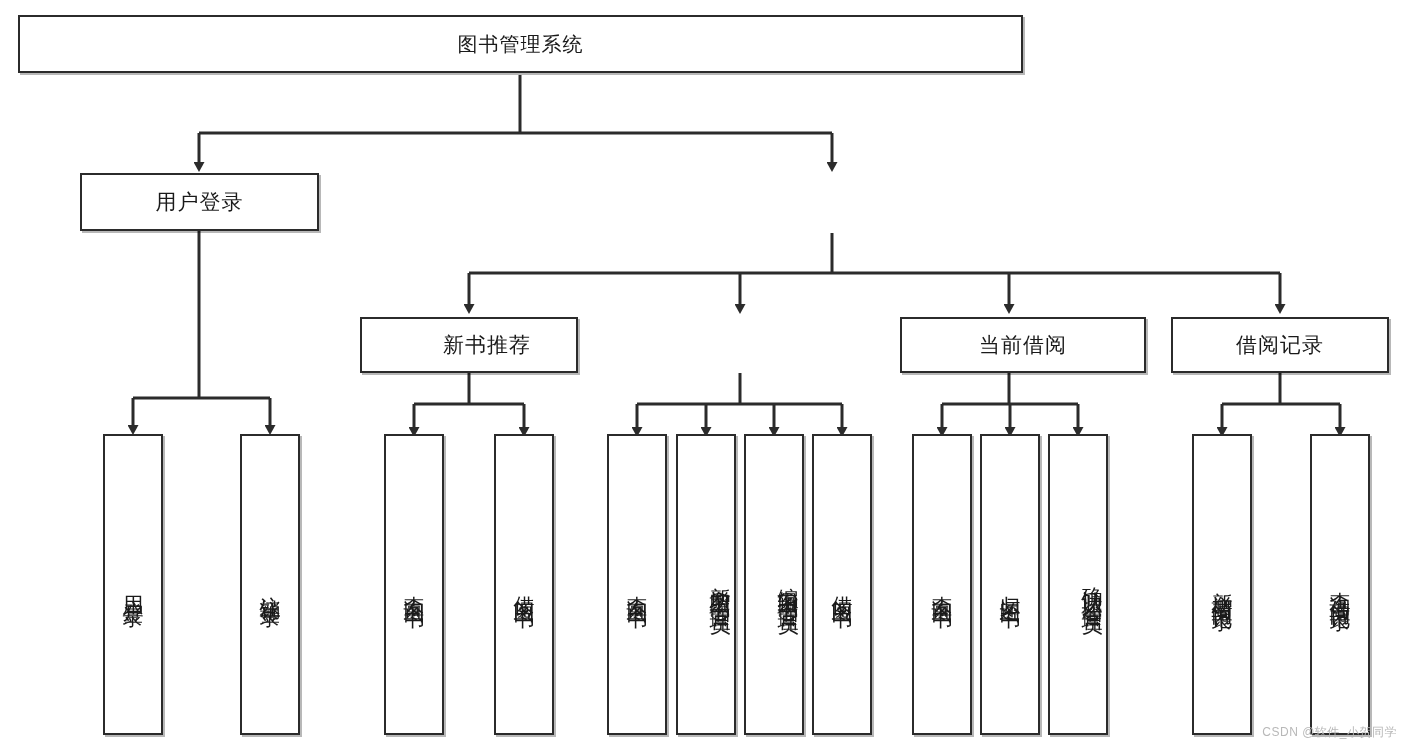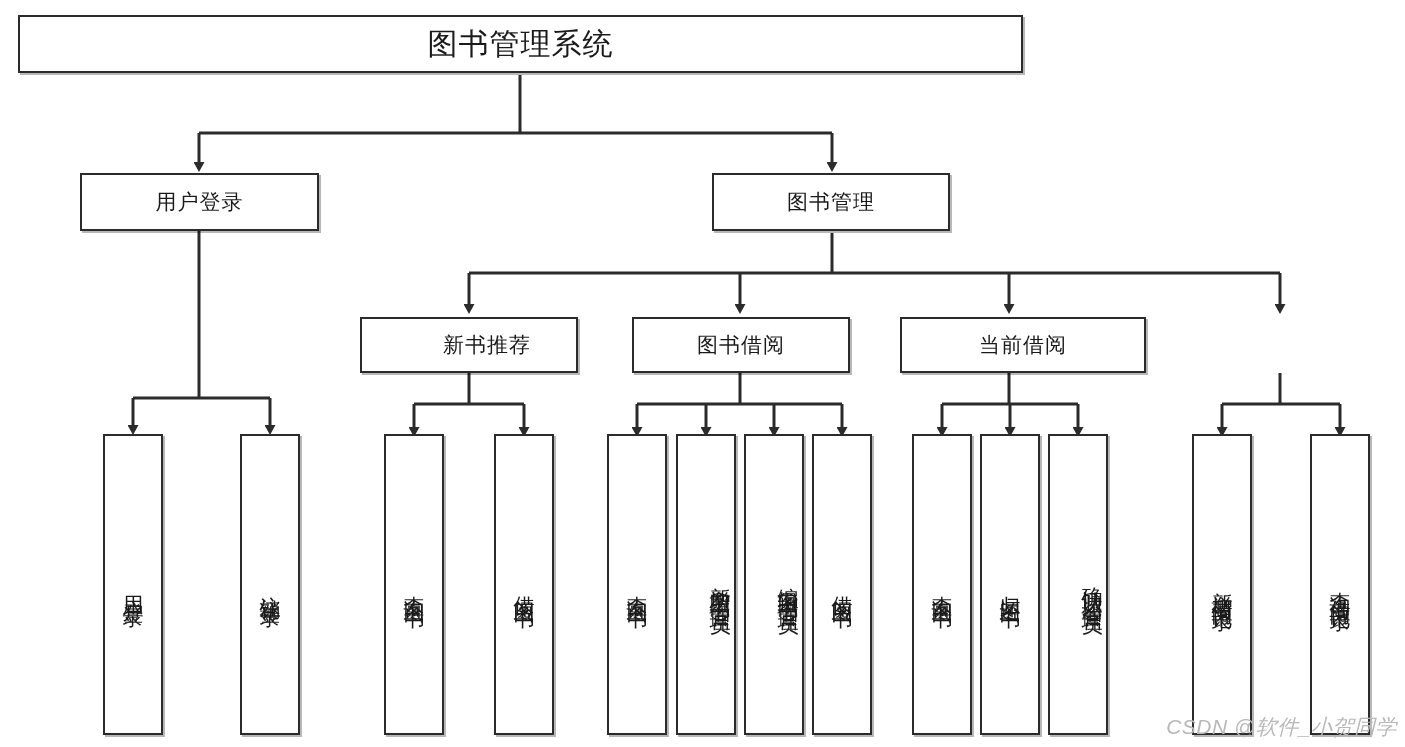--- a/index.html
+++ b/index.html
@@ -35,21 +35,21 @@
     align-items: center;
     justify-content: center;
     color: #1a1a1a;
   }
   .node.horiz {
     font-size: 21px;
     letter-spacing: 1px;
     line-height: 1.2;
   }
   .node.root {
-    font-size: 30px;
+    font-size: 20px;
   }
   .node.vert {
     writing-mode: vertical-rl;
     text-orientation: upright;
     align-items: flex-start;
     justify-content: center;
     font-size: 21px;
     letter-spacing: 4px;
     padding-top: 4px;
   }
@@ -57,25 +57,24 @@
     align-items: flex-start;
     padding-top: 6px;
   }
   .label {
     white-space: nowrap;
   }
   .watermark {
     position: absolute;
     right: 8px;
     bottom: 6px;
-    font-size: 21px;
+    font-size: 12px;
     color: #b8b8b8;
     letter-spacing: 0.5px;
     white-space: nowrap;
-    font-style: italic;
   }
 </style>
 </head>
 <body>
 
 <div id="canvas">
 
   <svg id="wires" viewBox="0 0 1405 747" xmlns="http://www.w3.org/2000/svg">
     <defs>
       <marker id="arrow" markerWidth="10" markerHeight="11" refX="1" refY="5.5" orient="auto" markerUnits="userSpaceOnUse">
@@ -127,36 +126,33 @@
   </svg>
 
   <div class="node root horiz" style="left:18px; top:15px; width:1005px; height:58px;">
     <span class="label">图书管理系统</span>
   </div>
 
   <div class="node horiz" style="left:80px; top:173px; width:239px; height:58px;">
     <span class="label">用户登录</span>
   </div>
 
-  <div class="node horiz" style="left:712px; top:173px; width:238px; height:58px;">
-    <span class="label">图书管理</span>
-  </div>
 
   <div class="node horiz" style="left:360px; top:317px; width:218px; height:56px;padding-left:36px;">
     <span class="label">新书推荐</span>
   </div>
 
-  <div class="node horiz" style="left:632px; top:317px; width:218px; height:56px;">
-    <span class="label">图书借阅</span>
-  </div>
 
   <div class="node horiz" style="left:900px; top:317px; width:246px; height:56px;">
     <span class="label">当前借阅</span>
   </div>
 
+  <div class="node horiz" style="left:1171px; top:317px; width:218px; height:56px;">
+    <span class="label">借阅记录</span>
+  </div>
 
   <div class="node vert" style="left:103px; top:434px; width:60px; height:301px; align-items:center;">
     <span class="label">用户登录</span>
   </div>
 
   <div class="node vert" style="left:240px; top:434px; width:60px; height:301px; align-items:center;">
     <span class="label">注销登录</span>
   </div>
 
   <div class="node vert" style="left:384px; top:434px; width:60px; height:301px; align-items:center;">

